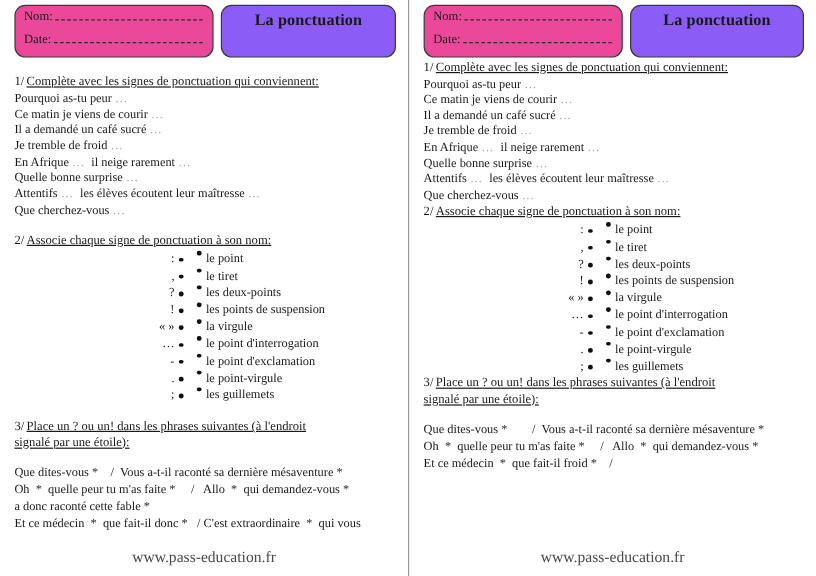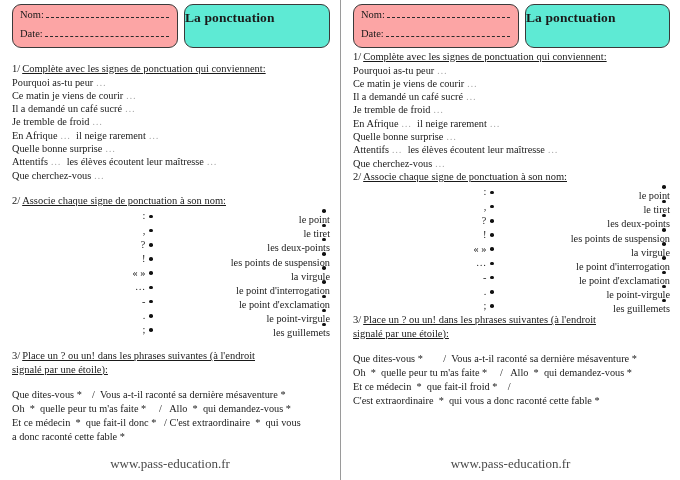--- a/index.html
+++ b/index.html
@@ -37,21 +37,21 @@
     display: flex;
     align-items: flex-start;
     gap: 6px;
     height: 46px;
   }
   .name-box {
     position: relative;
     flex: 0 0 166px;
     height: 44px;
     box-sizing: border-box;
-    background: #fca5a5;
+    background: #ec4899;
     border: 1px solid #3a3a3a;
     border-radius: 9px;
     padding: 4px 8px 0 7px;
   }
   .field-row {
     display: flex;
     align-items: baseline;
     height: 19px;
     font-size: 10.5px;
   }
@@ -62,24 +62,24 @@
   .field-rule {
     flex: 1 1 auto;
     height: 1px;
     margin-bottom: 2px;
     border-bottom: 1px dashed #2b2b2b;
   }
   .title-box {
     flex: 1 1 auto;
     height: 44px;
     box-sizing: border-box;
-    background: #5eead4;
+    background: #8b5cf6;
     border: 1px solid #3a3a3a;
     border-radius: 9px;
-    text-align: left;
+    text-align: center;
     padding-top: 3px;
   }
   .title-text {
     font-weight: bold;
     font-size: 13.5px;
     letter-spacing: 0.1px;
   }
 
   
   .ex {
@@ -131,23 +131,22 @@
     align-items: center;
     height: 14.2px;
     padding-right: 11px;
   }
   .sign {
     margin-right: 4px;
     white-space: pre;
   }
   .mrow-r {
     display: flex;
-    align-items: flex-end;
+    align-items: flex-start;
     height: 14.2px;
-    flex-direction: column;
   }
   .dot {
     display: inline-block;
     width: 3.6px;
     height: 3.6px;
     border-radius: 50%;
     background: #111111;
     flex: 0 0 auto;
   }
   .mrow-r .dot { margin-right: 4px; }
@@ -296,22 +295,22 @@
     </div>
 
     <div class="ex" id="ex3-wrap">
       <div class="ex-head">
         <span class="num">3/</span><span class="u">Place un ? ou un! dans les phrases suivantes (à l'endroit</span><br>
         <span class="u">signalé par une étoile):</span>
       </div>
       <div class="sentences">
           <div class="line">Que dites-vous *    /  Vous a-t-il raconté sa dernière mésaventure *</div>
           <div class="line">Oh  *  quelle peur tu m'as faite *     /   Allo  *  qui demandez-vous *</div>
+          <div class="line">a donc raconté cette fable *</div>
           <div class="line">Et ce médecin  *  que fait-il donc *   / C'est extraordinaire  *  qui vous</div>
-          <div class="line">a donc raconté cette fable *</div>
         </div>
     </div>
 
     <div class="footer">www.pass-education.fr</div>
   </div>
 
   <div class="panel right">
 
     <div class="header">
       <div class="name-box">
@@ -431,19 +430,18 @@
 
     <div class="ex" id="ex3-wrap-r">
       <div class="ex-head">
         <span class="num">3/</span><span class="u">Place un ? ou un! dans les phrases suivantes (à l'endroit</span><br>
         <span class="u">signalé par une étoile):</span>
       </div>
       <div class="sentences">
           <div class="line">Que dites-vous *        /  Vous a-t-il raconté sa dernière mésaventure *</div>
           <div class="line">Oh  *  quelle peur tu m'as faite *     /   Allo  *  qui demandez-vous *</div>
           <div class="line">Et ce médecin  *  que fait-il froid *    /</div>
-          <div class="line">C'est extraordinaire  *  qui vous a donc raconté cette fable *</div>
         </div>
     </div>
 
     <div class="footer">www.pass-education.fr</div>
   </div>
 </div>
 
 </body></html>

